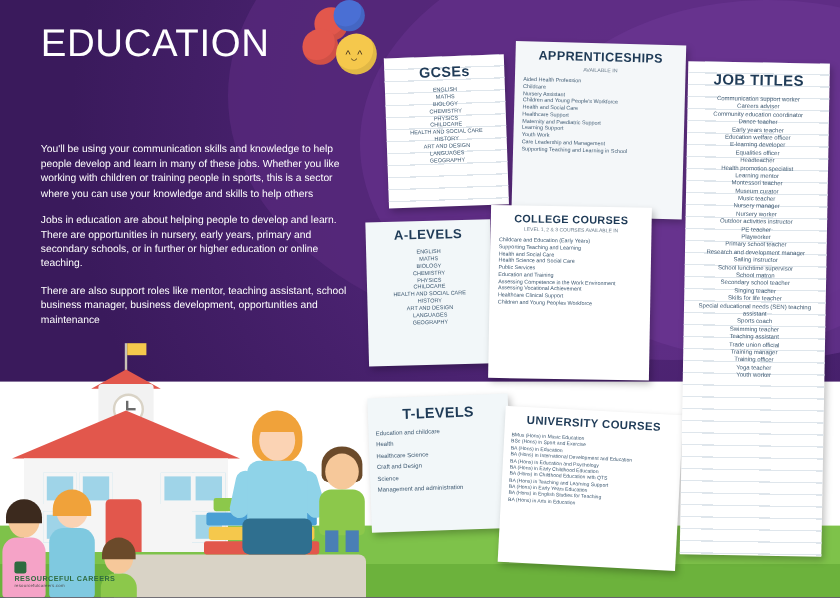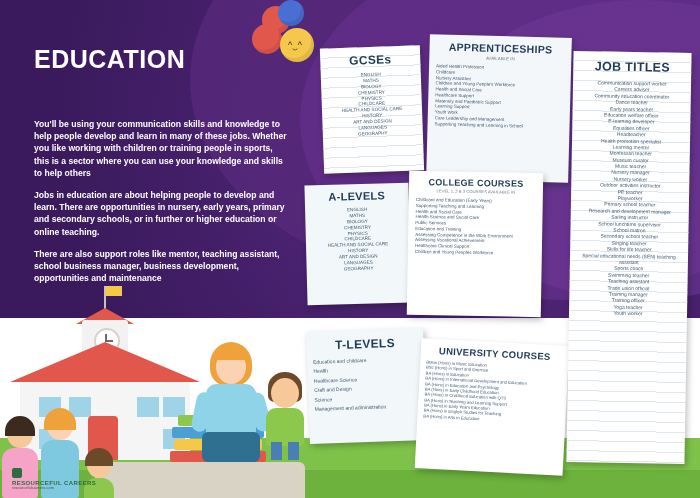--- a/index.html
+++ b/index.html
@@ -22,25 +22,25 @@
   .sw3{width:420px;height:300px;left:430px;top:0px;background:#6d3795;opacity:.6;}
 
   
   .sky-bottom{position:absolute;left:0;right:0;bottom:0;height:180px;background:#ffffff;}
   .grass{position:absolute;left:0;right:0;bottom:0;height:60px;background:#7ec24a;}
   .grass2{position:absolute;left:0;right:0;bottom:0;height:28px;background:#6cb23c;}
   .path{position:absolute;left:95px;bottom:0;width:210px;height:36px;background:#d9d3c6;border-radius:6px 6px 0 0;}
 
   
   .title{
-    position:absolute;left:34px;top:46px;width:300px;
-    color:#fff;font-weight:bold;font-size:25px;line-height:1.04;letter-spacing:.5px;
+    position:absolute;left:34px;top:20px;width:300px;
+    color:#fff;font-weight:normal;font-size:32px;line-height:1.04;letter-spacing:.5px;
   }
   .body-copy{position:absolute;left:34px;top:118px;width:255px;color:#fff;font-size:8.6px;line-height:1.42;}
-  .body-copy p{margin:0 0 10px 0;font-weight:bold;}
+  .body-copy p{margin:0 0 10px 0;font-weight:normal;}
 
   
   .card{
     position:absolute;background:#fff;
     box-shadow:2px 3px 6px rgba(0,0,0,.25);
     color:#2b2b2b;
   }
   .card .hdr{
     font-weight:bold;text-align:center;color:#1f3b57;
     letter-spacing:.3px;

